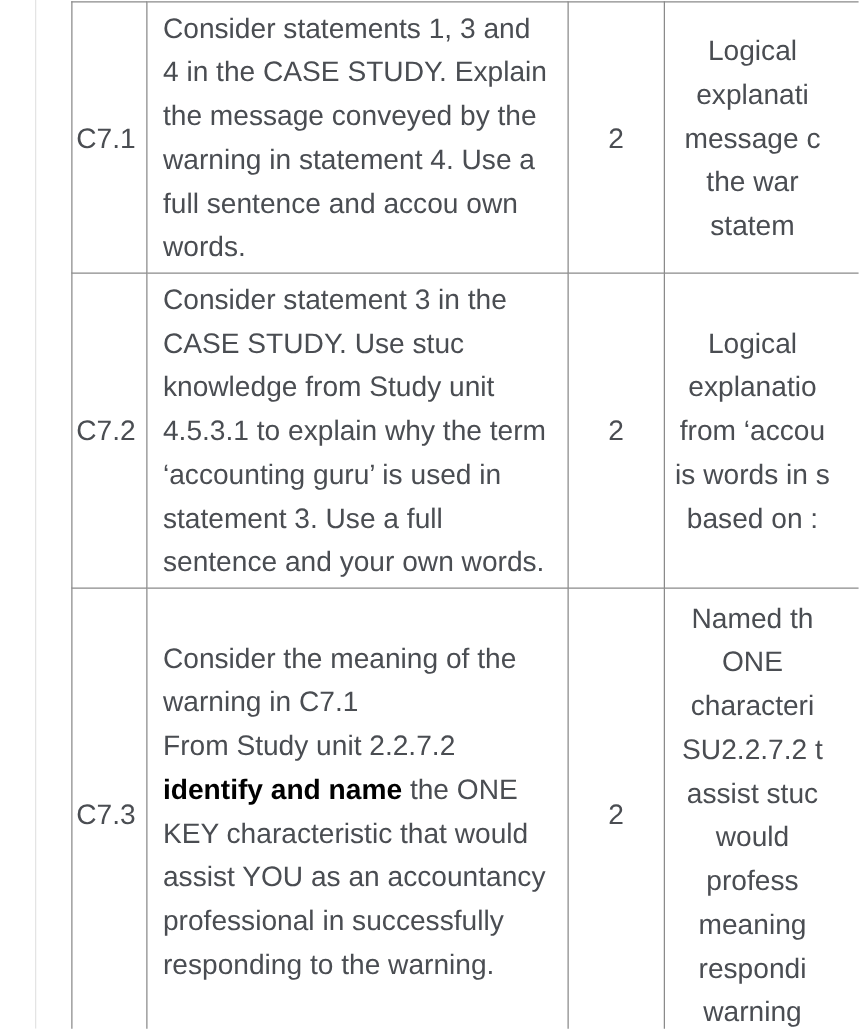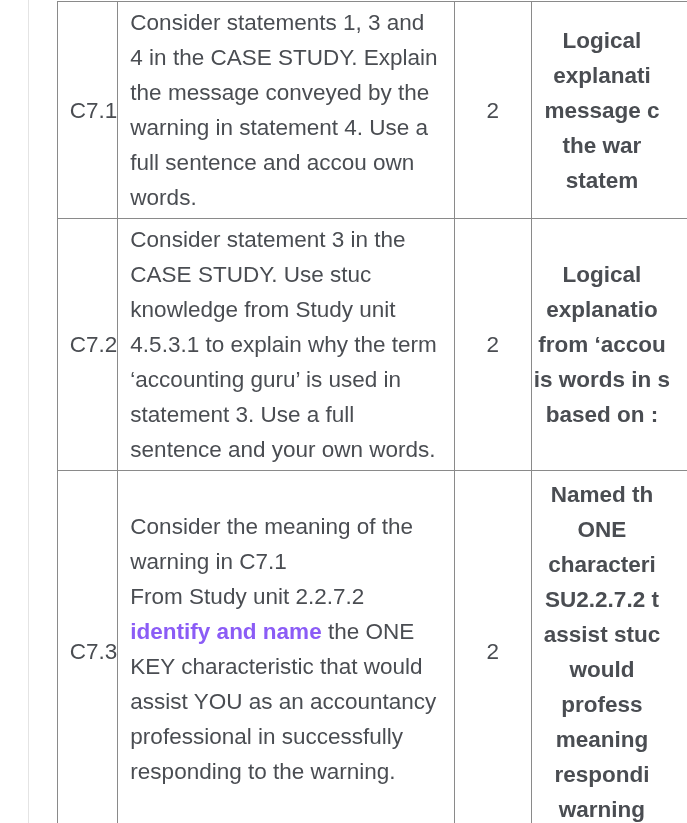--- a/index.html
+++ b/index.html
@@ -1,32 +1,32 @@
 <!DOCTYPE html>
 <html><head>
 <meta charset="utf-8">
 <style>
   html, body { margin:0; padding:0; background:#fff; }
   body { width:687px; height:823px; overflow:hidden; position:relative;
          font-family:"Liberation Sans", sans-serif; color:#4a4d52; }
   .leftline { position:absolute; left:28px; top:0; width:1px; height:823px; background:#e4e4e4; }
   table { position:absolute; left:57px; top:1px; border-collapse:collapse; table-layout:fixed; }
   td { border:1px solid #8a8a8a; font-size:22.5px; line-height:35px; padding:0; vertical-align:middle; }
-  .c1 { width:57px; text-align:right; padding-left:3px; }
+  .c1 { width:57px; text-align:left; padding-left:3px; }
   .c2 { width:337px; text-align:left; padding-left:12px; }
   .c3 { width:81px; text-align:center; }
   .c4 { width:140px; text-align:center; overflow:hidden; white-space:nowrap; border-right:none; }
-  .c4 .inner { display:block; width:170px; margin-left:-15px;font-weight:bold; }
+  .c4 .inner { display:block; width:170px; margin-left:-15px; }
   .r1 td { height:216px; }
   .r2 td { height:251px;margin-left:28px; }
   .r3 td { height:360px; vertical-align:top; }
   .r3 td.c1, .r3 td.c3 { vertical-align:middle; }
   .r3 .c2 .wrap { padding-top:38px; }
   .r3 .c4 .inner { padding-top:6px; }
-  b { color:#8b5cf6; }
+  b { color:#000000; }
   .line { display:block; }
 </style>
 </head>
 <body>
 
 <div class="leftline"></div>
 
 <table>
   <tbody>
       <tr class="r1">

